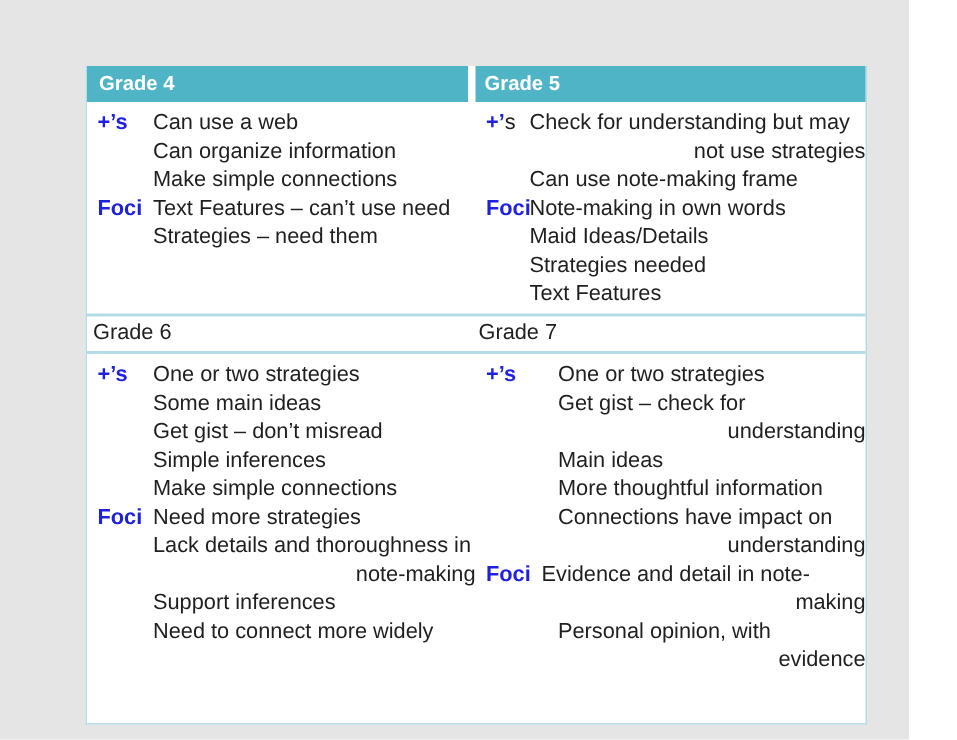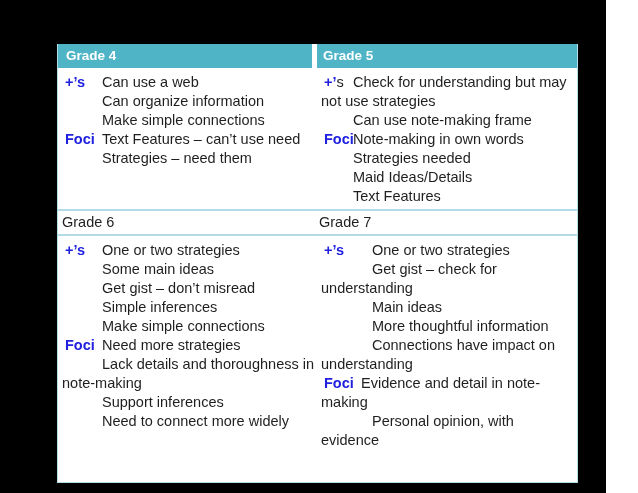--- a/index.html
+++ b/index.html
@@ -10,21 +10,21 @@
   }
   *{margin:0;padding:0;box-sizing:border-box;}
   html,body{background:#fff;}
   body{
     width:638px;height:493px;
     font-family:"Liberation Sans","DejaVu Sans",sans-serif;
     color:var(--text);
     position:relative;
     overflow:hidden;
   }
-  .slide{position:absolute;left:0;top:0;width:606px;height:493px;background:#000000;}
+  .slide{position:absolute;left:0;top:0;width:606px;height:493px;background:#e5e5e5;}
   .table{
     position:absolute;left:57px;top:44px;width:521px;
     border:1.5px solid var(--border);
     border-top:none;
     background:#fff;
   }
   .row{display:flex;width:100%;}
   
   .row.teal-row{height:24px;}
   .hcell.teal{
@@ -61,21 +61,21 @@
   
   .line{
     position:relative;
     font-size:14.5px;
     line-height:19px;
     white-space:nowrap;
   }
   .line .label-box{position:absolute;left:7px;top:0;}
   .line .label{font-weight:bold;color:var(--label);font-style:normal;}
   .line .label-suffix{color:var(--text);font-weight:normal;}
-  .i0{padding-left:4px;}
+  .i0{padding-left:4px;text-align:right;}
   .i1{padding-left:36px;}
   .i2{padding-left:44px;}
   .i3{padding-left:55px;}
 </style>
 </head>
 <body>
 
 <div class="slide">
   <div class="table">
 
@@ -131,26 +131,26 @@
             <span class="text">Can use note-making frame</span>
           </div>
 
           <div class="line i1">
             <span class="label-box"><span class="label">Foci</span><span class="label-suffix"></span></span>
             <span class="text">Note-making in own words</span>
           </div>
 
           <div class="line i1">
             <span class="label-box"><span class="label"></span><span class="label-suffix"></span></span>
+            <span class="text">Maid Ideas/Details</span>
+          </div>
+
+          <div class="line i1">
+            <span class="label-box"><span class="label"></span><span class="label-suffix"></span></span>
             <span class="text">Strategies needed</span>
-          </div>
-
-          <div class="line i1">
-            <span class="label-box"><span class="label"></span><span class="label-suffix"></span></span>
-            <span class="text">Maid Ideas/Details</span>
           </div>
 
           <div class="line i1">
             <span class="label-box"><span class="label"></span><span class="label-suffix"></span></span>
             <span class="text">Text Features</span>
           </div>
         </div>
     </div>
 
     <div class="row plain-row">

